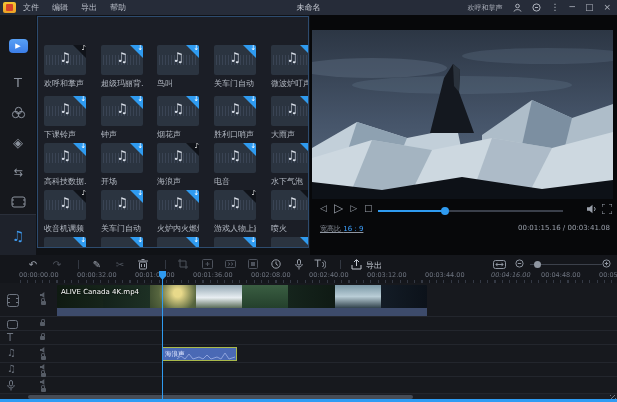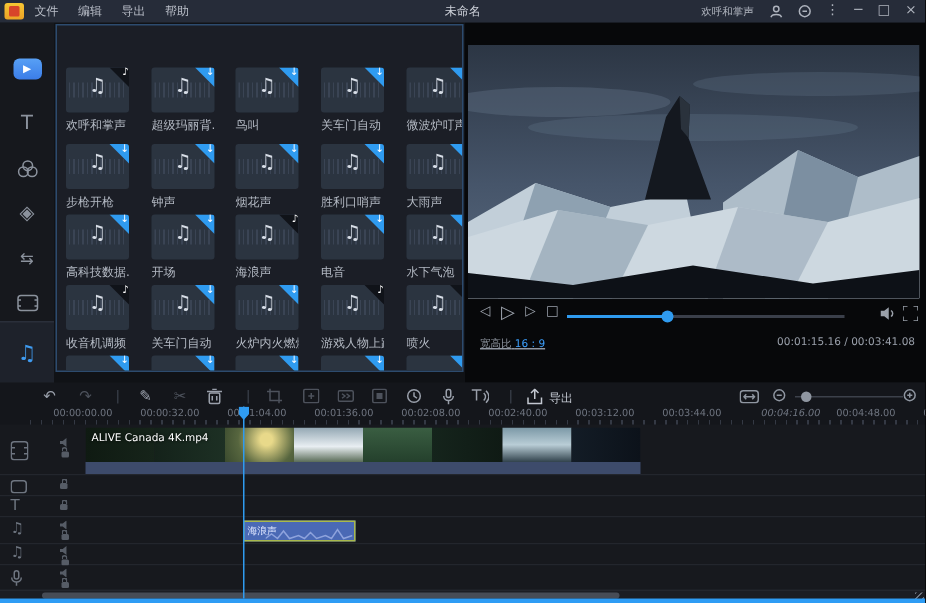--- a/index.html
+++ b/index.html
@@ -59,21 +59,21 @@
   
   .timeline{left:0;top:255px;width:617px;height:147px;background:#14161b;}
   .tb-icon{position:absolute;top:2px;width:14px;height:14px;display:flex;align-items:center;justify-content:center;}
   .g-on{color:#9aa0ab;font-size:10px;}
   .g-off{color:#4d525c;font-size:10px;}
   .sep{position:absolute;top:5px;width:1px;height:9px;background:#333842;}
   .export-label{position:absolute;left:366px;top:5px;font-size:8px;color:#c3c8d1;}
   .zoom-slider{position:absolute;left:530px;top:9px;width:72px;height:1px;background:#3c414b;}
   .zoom-dot{position:absolute;left:534px;top:6px;width:7px;height:7px;border-radius:50%;background:#8f96a1;}
 
-  .ruler-label{position:absolute;top:16px;width:56px;text-align:right;font-size:6.5px;color:#6f7580;}
+  .ruler-label{position:absolute;top:16px;width:56px;text-align:left;font-size:6.5px;color:#6f7580;}
   .ticks{position:absolute;left:20px;top:25px;width:597px;height:4px;
          background:repeating-linear-gradient(90deg,#343944 0 1px,transparent 1px 7.3px);}
 
   .trackrow{position:absolute;left:0;width:617px;background:#17191e;border-bottom:1px solid #23262d;box-sizing:border-box;}
   .th-icon{position:absolute;left:7px;color:#6e7580;}
   .mini{position:absolute;left:40px;display:flex;flex-direction:column;gap:2px;align-items:center;}
   .mini-spk{width:6px;height:6px;background:#565c66;
             clip-path:polygon(0 32%,30% 32%,72% 0,72% 100%,30% 68%,0 68%);}
   .mini-lock{width:5px;height:4px;background:#565c66;border-radius:1px;position:relative;margin-top:1px;}
   .mini-lock:before{content:"";position:absolute;top:-3px;left:0.5px;width:2px;height:2px;border:1px solid #565c66;border-bottom:none;border-radius:2px 2px 0 0;}
@@ -208,21 +208,21 @@
       <div class="tile-label">微波炉叮声</div>
     </div>
 
     <div class="tile" style="left:6px;top:79px;">
       <div class="thumb">
           <span class="wave"></span>
           <span class="note">♫</span>
           <span class="badge dl"></span>
           <span class="badge-glyph">↓</span>
         </div>
-      <div class="tile-label">步枪开枪</div>
+      <div class="tile-label">下课铃声</div>
     </div>
     <div class="tile" style="left:63px;top:79px;">
       <div class="thumb">
           <span class="wave"></span>
           <span class="note">♫</span>
           <span class="badge dl"></span>
           <span class="badge-glyph">↓</span>
         </div>
       <div class="tile-label">钟声</div>
     </div>

